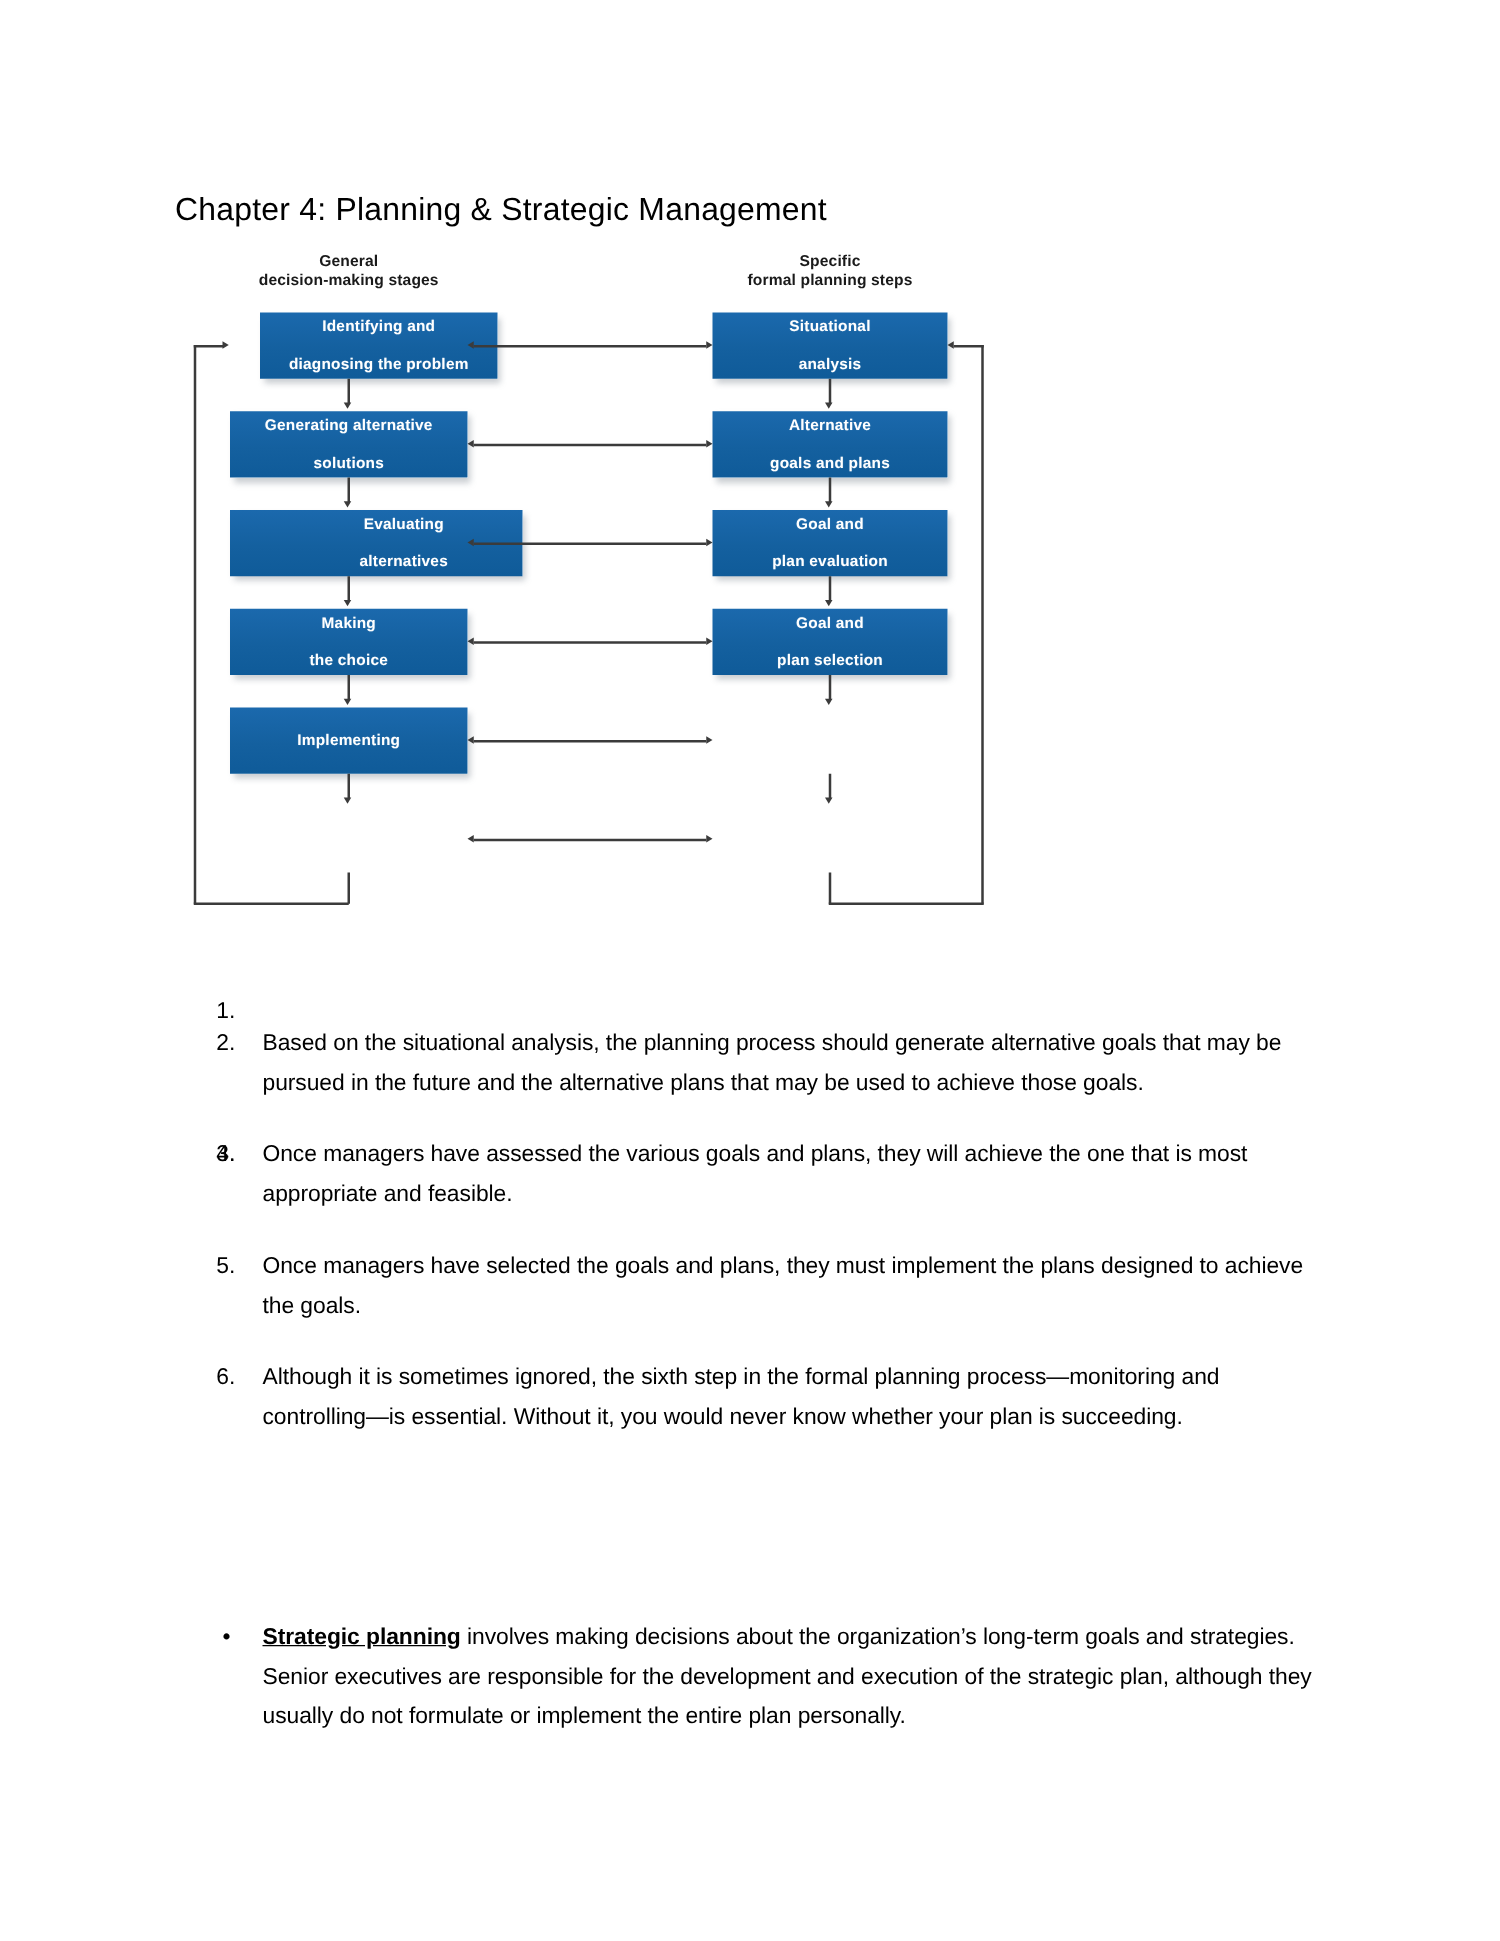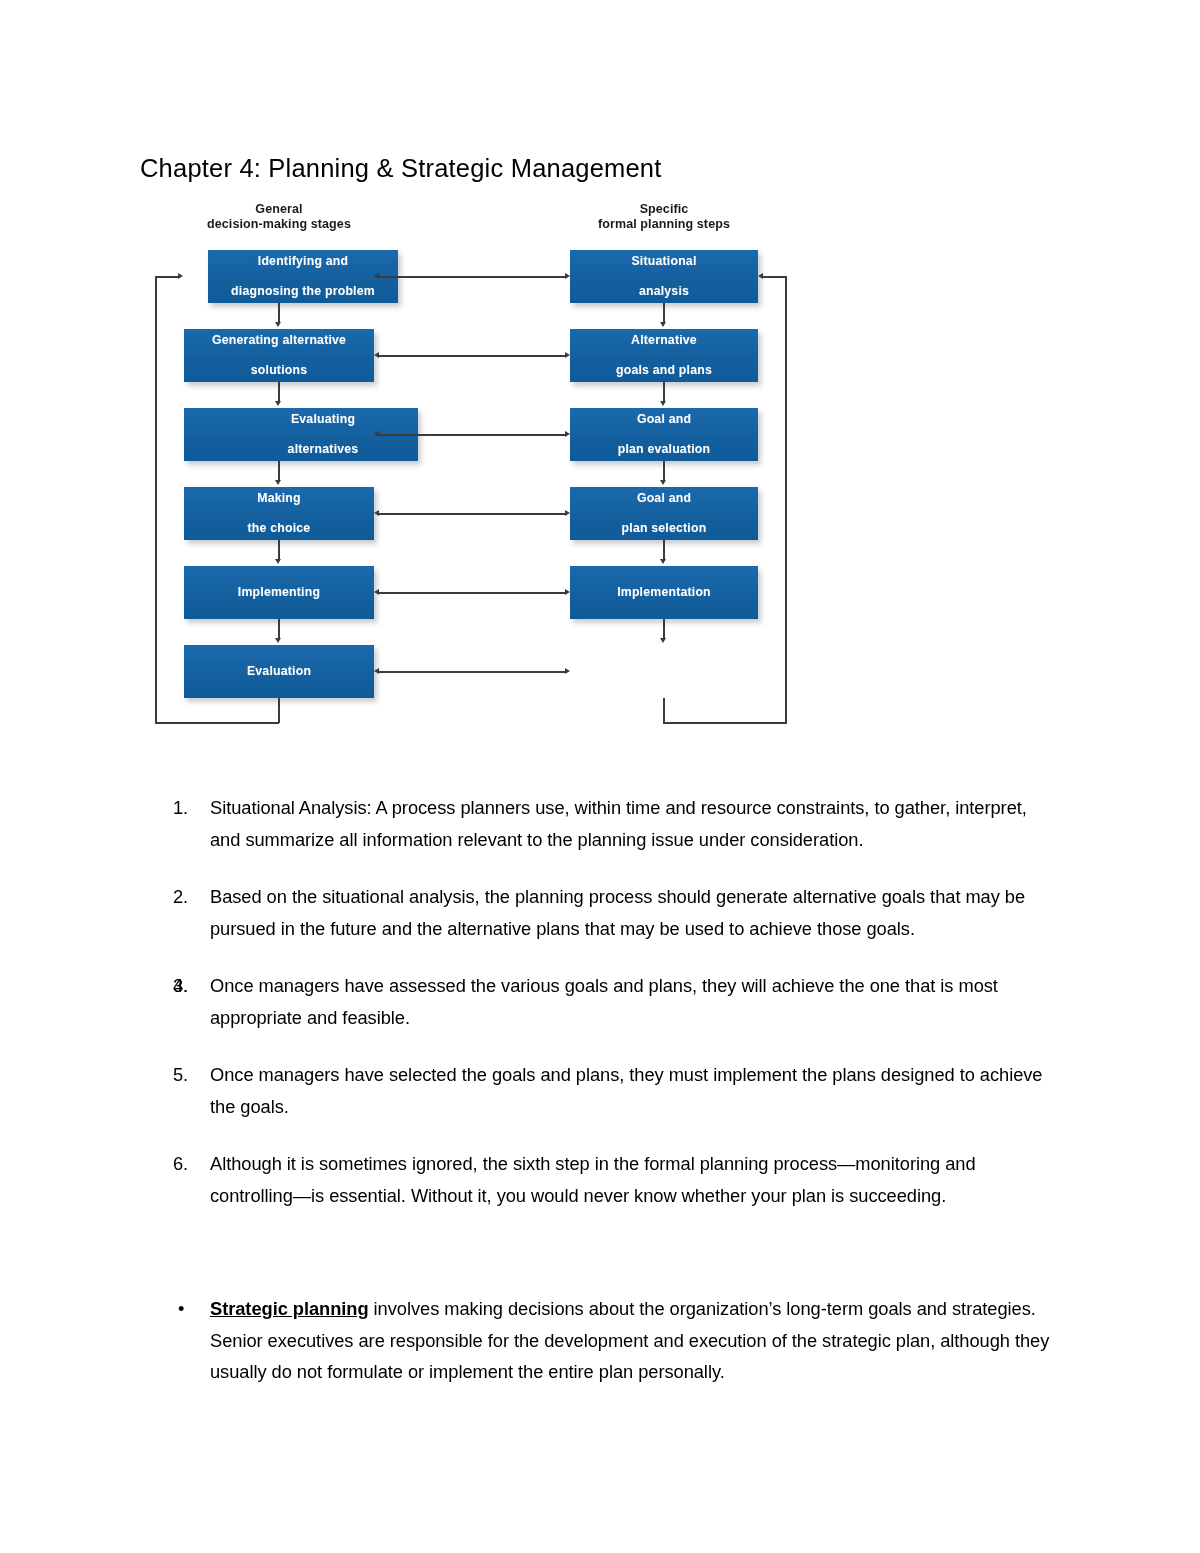--- a/index.html
+++ b/index.html
@@ -188,23 +188,20 @@
     </div>
     <div class="node left" style="top:370px;height:53px;">
       <span>Implementing</span>
     </div>
     <div class="node left" style="top:291px;height:53px;">
       <span>
         <span>Making</span><br>
         <span>the choice</span>
       </span>
     </div>
-    <div class="node left" style="top:449px;height:53px;">
-      <span>Evaluation</span>
-    </div>
 
     <div class="node right" style="top:133px;height:53px;">
       <span>
         <span>Alternative</span><br>
         <span>goals and plans</span>
       </span>
     </div>
     <div class="node right" style="top:54px;height:53px;">
       <span>
         <span>Situational</span><br>
@@ -215,23 +212,20 @@
       <span>
         <span>Goal and</span><br>
         <span>plan evaluation</span>
       </span>
     </div>
     <div class="node right" style="top:291px;height:53px;">
       <span>
         <span>Goal and</span><br>
         <span>plan selection</span>
       </span>
-    </div>
-    <div class="node right" style="top:370px;height:53px;">
-      <span>Implementation</span>
     </div>
 
     <div class="vline" style="left:133px; top:107px; height:20px;"></div>
     <div class="varrow" style="left:129.6px; top:126px;"></div>
 
     <div class="vline" style="left:133px; top:186px; height:20px;"></div>
     <div class="varrow" style="left:129.6px; top:205px;"></div>
 
     <div class="vline" style="left:133px; top:265px; height:20px;"></div>
     <div class="varrow" style="left:129.6px; top:284px;"></div>
@@ -291,21 +285,20 @@
     <div class="hline" style="left:518px; top:526px; width:124px;"></div>
     <div class="vline" style="left:640px; top:80px;  height:447px;"></div>
     <div class="hline" style="left:618px; top:80px;  width:24px;"></div>
     <div class="harrow-l" style="left:613px; top:77.2px;"></div>
 
   </div>
 
   <ol class="numbered" style="list-style:none;margin:0;padding:0;">
     <li class="li">
       <span class="marker">1.</span>
-      <span>Situational Analysis: A process planners use, within time and resource constraints, to gather, interpret, and summarize all information relevant to the planning issue under consideration.</span>
     </li>
     <li class="li">
       <span class="marker">2.</span>
       <span>Based on the situational analysis, the planning process should generate alternative goals that may be pursued in the future and the alternative plans that may be used to achieve those goals.</span>
     </li>
     <li class="li">
       <span class="marker">3.</span>
     </li>
     <li class="li">
       <span class="marker">4.</span>

